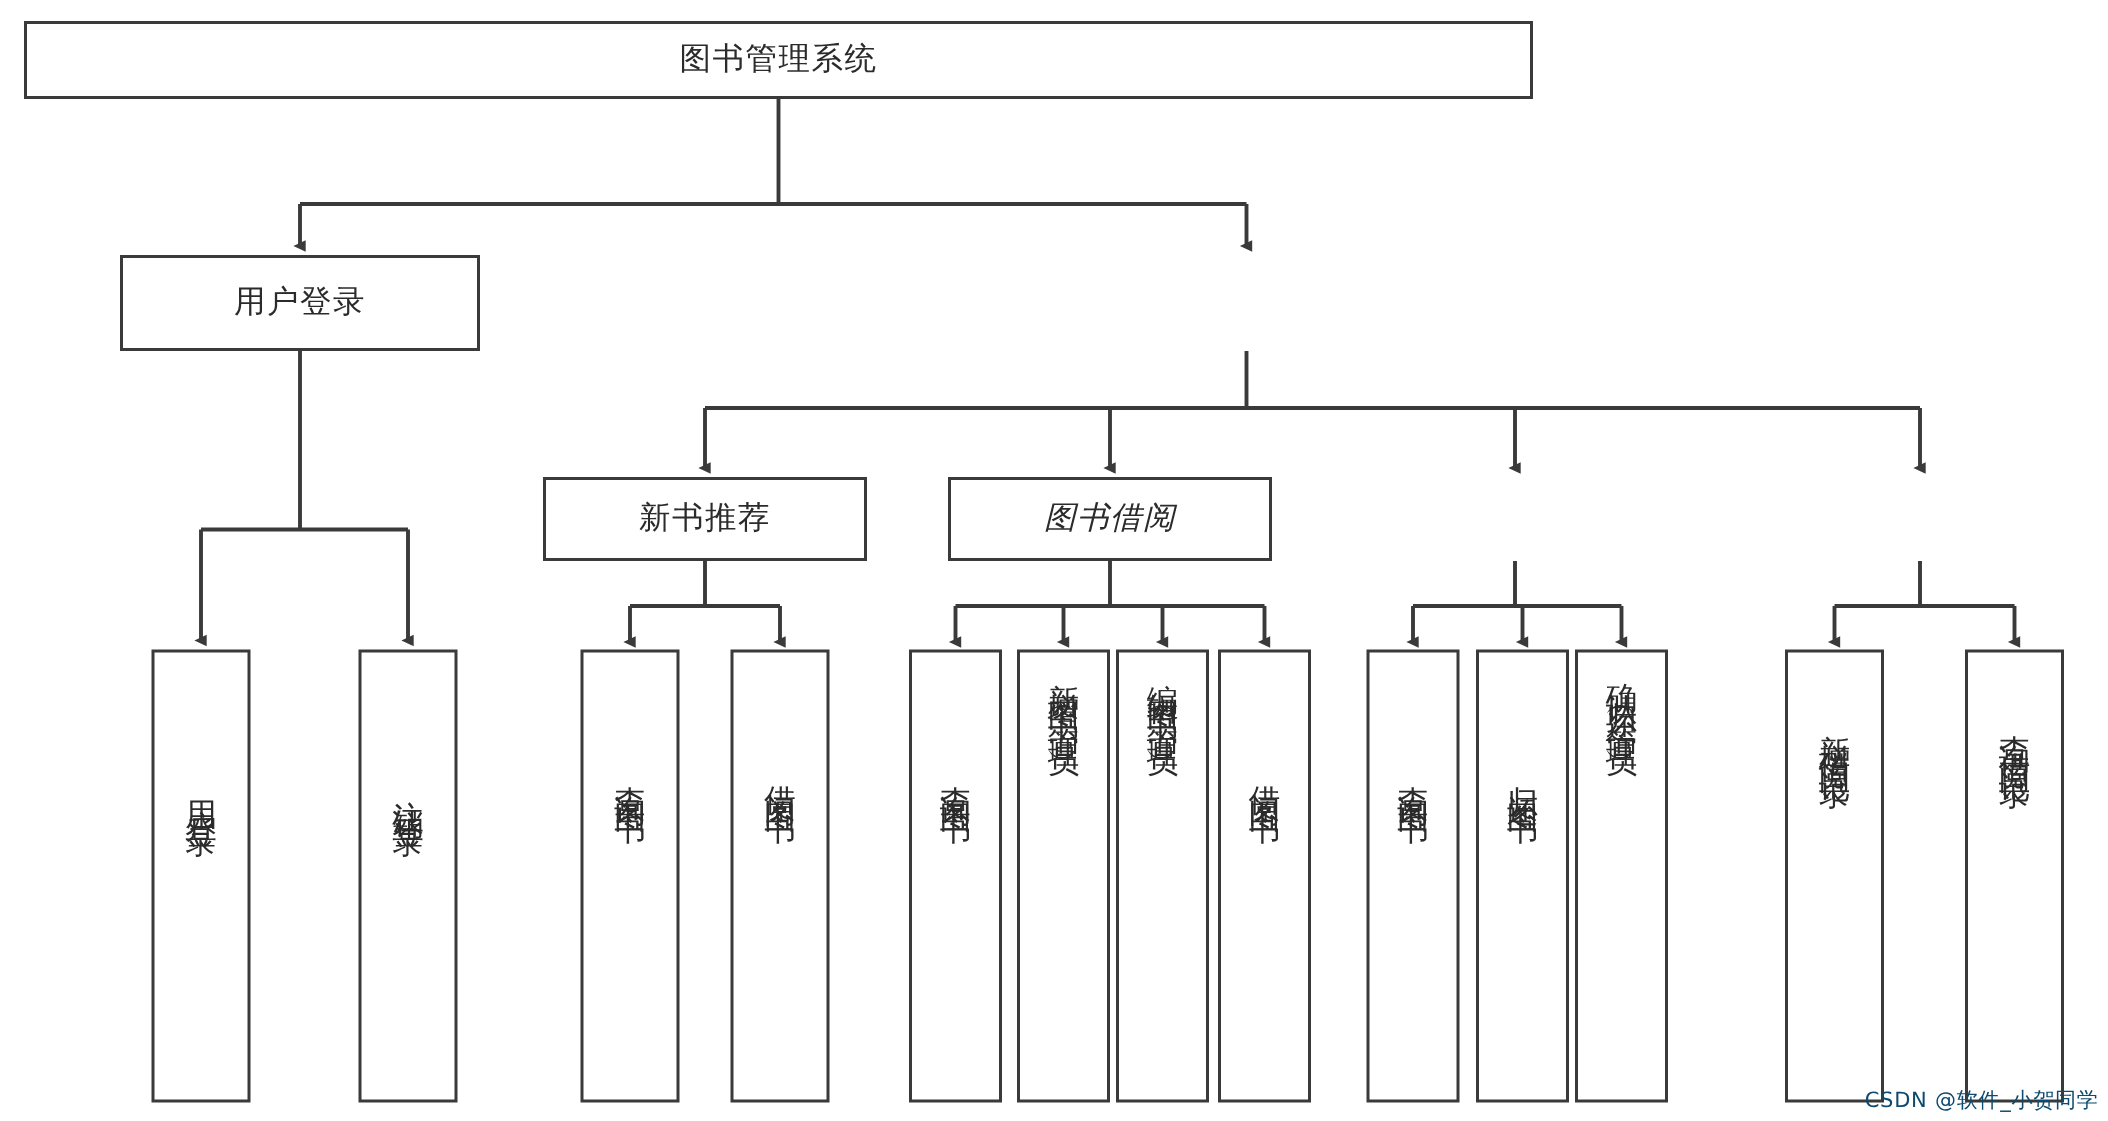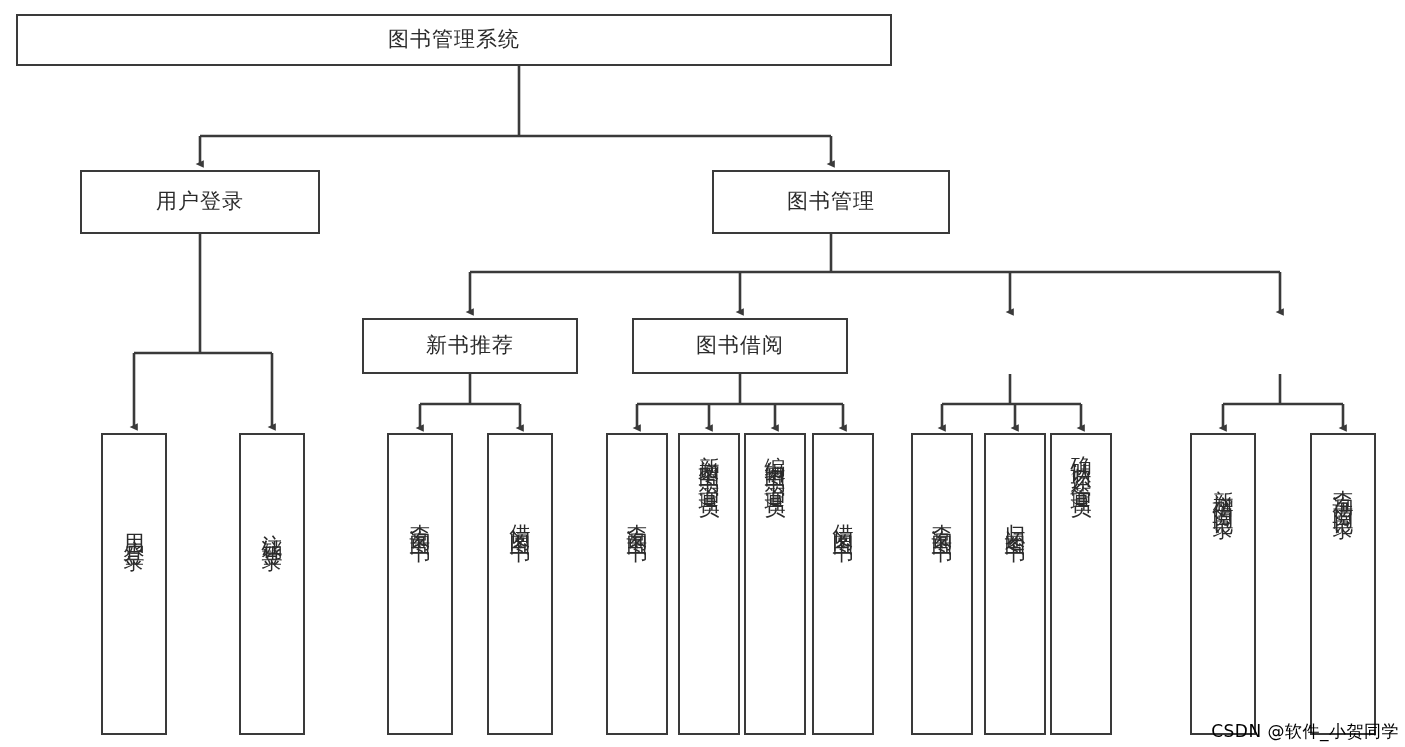--- a/index.html
+++ b/index.html
@@ -55,22 +55,22 @@
     text-orientation: upright;
     letter-spacing: 6px;
     line-height: 1.05;
     white-space: nowrap;
     display: block;
   }
   .watermark {
     position: absolute;
     right: 6px;
     bottom: 4px;
-    font-size: 17px;
-    color: #000000;
+    font-size: 14px;
+    color: #0c4a6e;
     letter-spacing: 0.5px;
     white-space: nowrap;
   }
 </style>
 </head>
 <body>
 
 <div id="canvas">
 
   <svg id="edges" viewBox="0 0 1405 747" xmlns="http://www.w3.org/2000/svg">
@@ -118,35 +118,32 @@
       <path d="M1015,404 L1015,428" marker-end="url(#arrow)"></path>
       <path d="M1081,404 L1081,428" marker-end="url(#arrow)"></path>
 
       <path d="M1280,374 L1280,404"></path>
       <path d="M1223,404 L1343,404"></path>
       <path d="M1223,404 L1223,428" marker-end="url(#arrow)"></path>
       <path d="M1343,404 L1343,428" marker-end="url(#arrow)"></path>
     </g>
   </svg>
 
-  <div class="node root horiz" style="left:16px; top:14px; width:876px; height:52px;">
+  <div class="node root horiz" style="left:16px; top:14px; width:1006px; height:52px;">
     <span>图书管理系统</span>
   </div>
 
   <div class="node horiz" style="left:80px; top:170px; width:240px; height:64px;">
     <span>用户登录</span>
   </div>
-  <div class="node horiz" style="left:712px; top:170px; width:238px; height:64px;">
-    <span>图书管理</span>
-  </div>
 
   <div class="node horiz" style="left:362px; top:318px; width:216px; height:56px;">
     <span>新书推荐</span>
   </div>
-  <div class="node horiz" style="left:632px; top:318px; width:216px; height:56px;">
+  <div class="node horiz" style="left:632px; top:318px; width:216px; height:56px;font-style:italic;">
     <span>图书借阅</span>
   </div>
 
   <div class="node leaf" style="left:101px; top:433px; width:66px; height:302px; padding-top:82px;">
     <span class="vtext">用户登录</span>
   </div>
   <div class="node leaf" style="left:239px; top:433px; width:66px; height:302px; padding-top:82px;">
     <span class="vtext">注销登录</span>
   </div>
 

